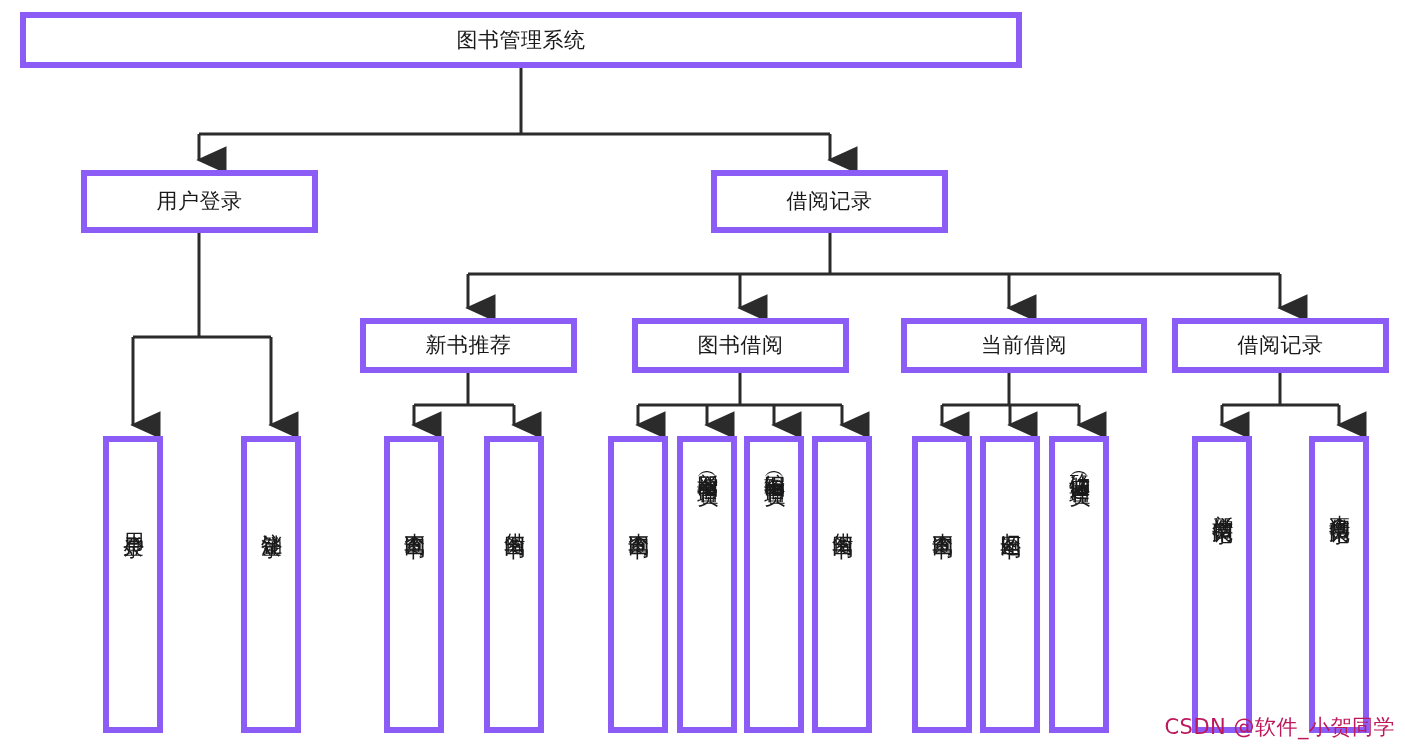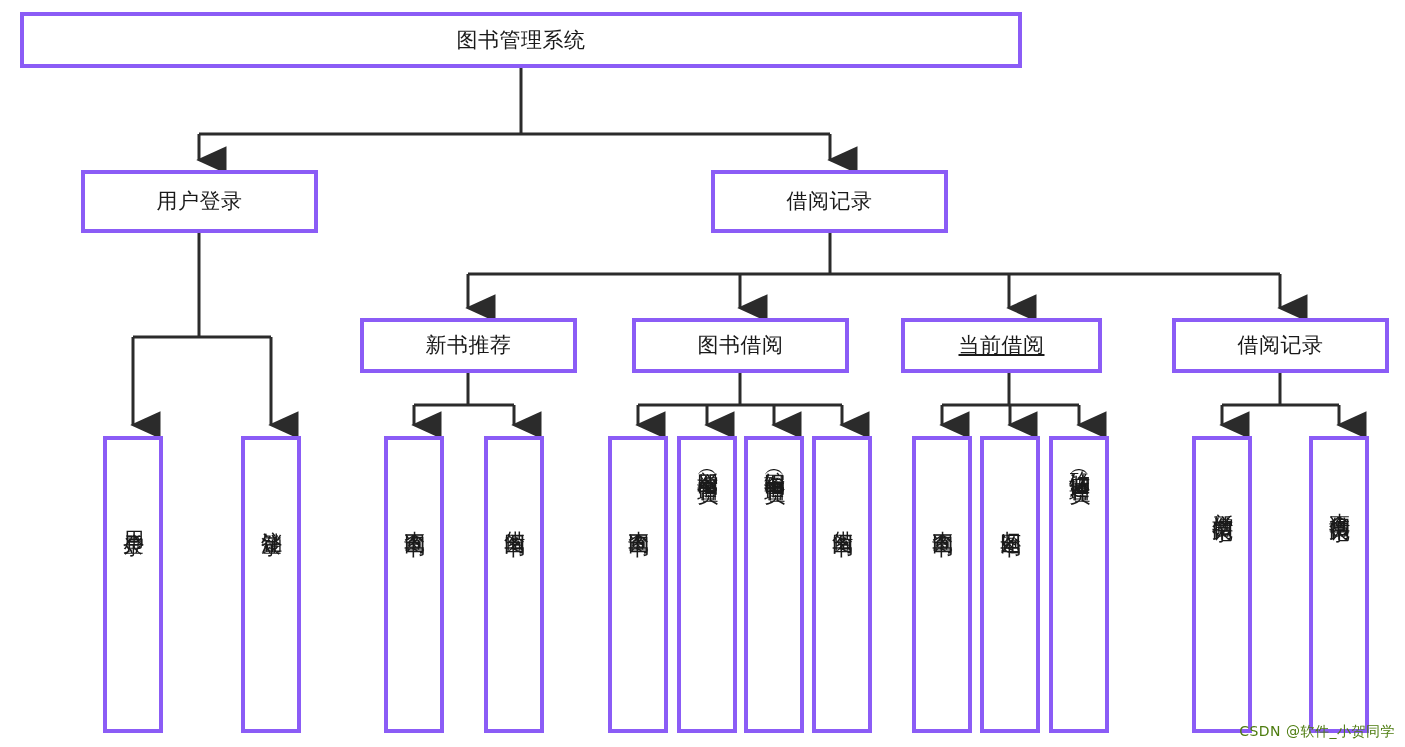--- a/index.html
+++ b/index.html
@@ -22,21 +22,21 @@
     left: 0;
     top: 0;
     width: 1405px;
     height: 747px;
     pointer-events: none;
   }
   .node {
     position: absolute;
     box-sizing: border-box;
     background: #ffffff;
-    border: 4px solid #8b5cf6;
+    border: 6px solid #8b5cf6;
     display: flex;
     align-items: center;
     justify-content: center;
     color: #1a1a1a;
   }
   .node-label {
     display: block;
     text-align: center;
     line-height: 1.18;
     letter-spacing: 0.5px;
@@ -60,22 +60,22 @@
   .node.vertical.mid .node-label {
     margin-top: 42px;
   }
   .node.vertical.mid2 .node-label {
     margin-top: 60px;
   }
   #watermark {
     position: absolute;
     right: 10px;
     bottom: 6px;
-    font-size: 14px;
-    color: #4d7c0f;
+    font-size: 21px;
+    color: #be185d;
     letter-spacing: 0.5px;
     user-select: none;
     white-space: nowrap;
   }
 </style>
 </head>
 <body>
 
 <div id="canvas">
 
@@ -139,21 +139,21 @@
   <div class="node horizontal" style="left:711px; top:170px; width:237px; height:63px;">
     <span class="node-label">借阅记录</span>
   </div>
 
   <div class="node horizontal" style="left:632px; top:318px; width:217px; height:55px;">
     <span class="node-label">图书借阅</span>
   </div>
   <div class="node horizontal" style="left:360px; top:318px; width:217px; height:55px;">
     <span class="node-label">新书推荐</span>
   </div>
-  <div class="node horizontal" style="left:901px; top:318px; width:201px; height:55px;text-decoration:underline;">
+  <div class="node horizontal" style="left:901px; top:318px; width:246px; height:55px;">
     <span class="node-label">当前借阅</span>
   </div>
   <div class="node horizontal" style="left:1172px; top:318px; width:217px; height:55px;">
     <span class="node-label">借阅记录</span>
   </div>
 
   <div class="node vertical mid2" style="left:103px; top:436px; width:60px; height:297px;">
     <span class="node-label">用户登录</span>
   </div>
   <div class="node vertical mid2" style="left:241px; top:436px; width:60px; height:297px;">

